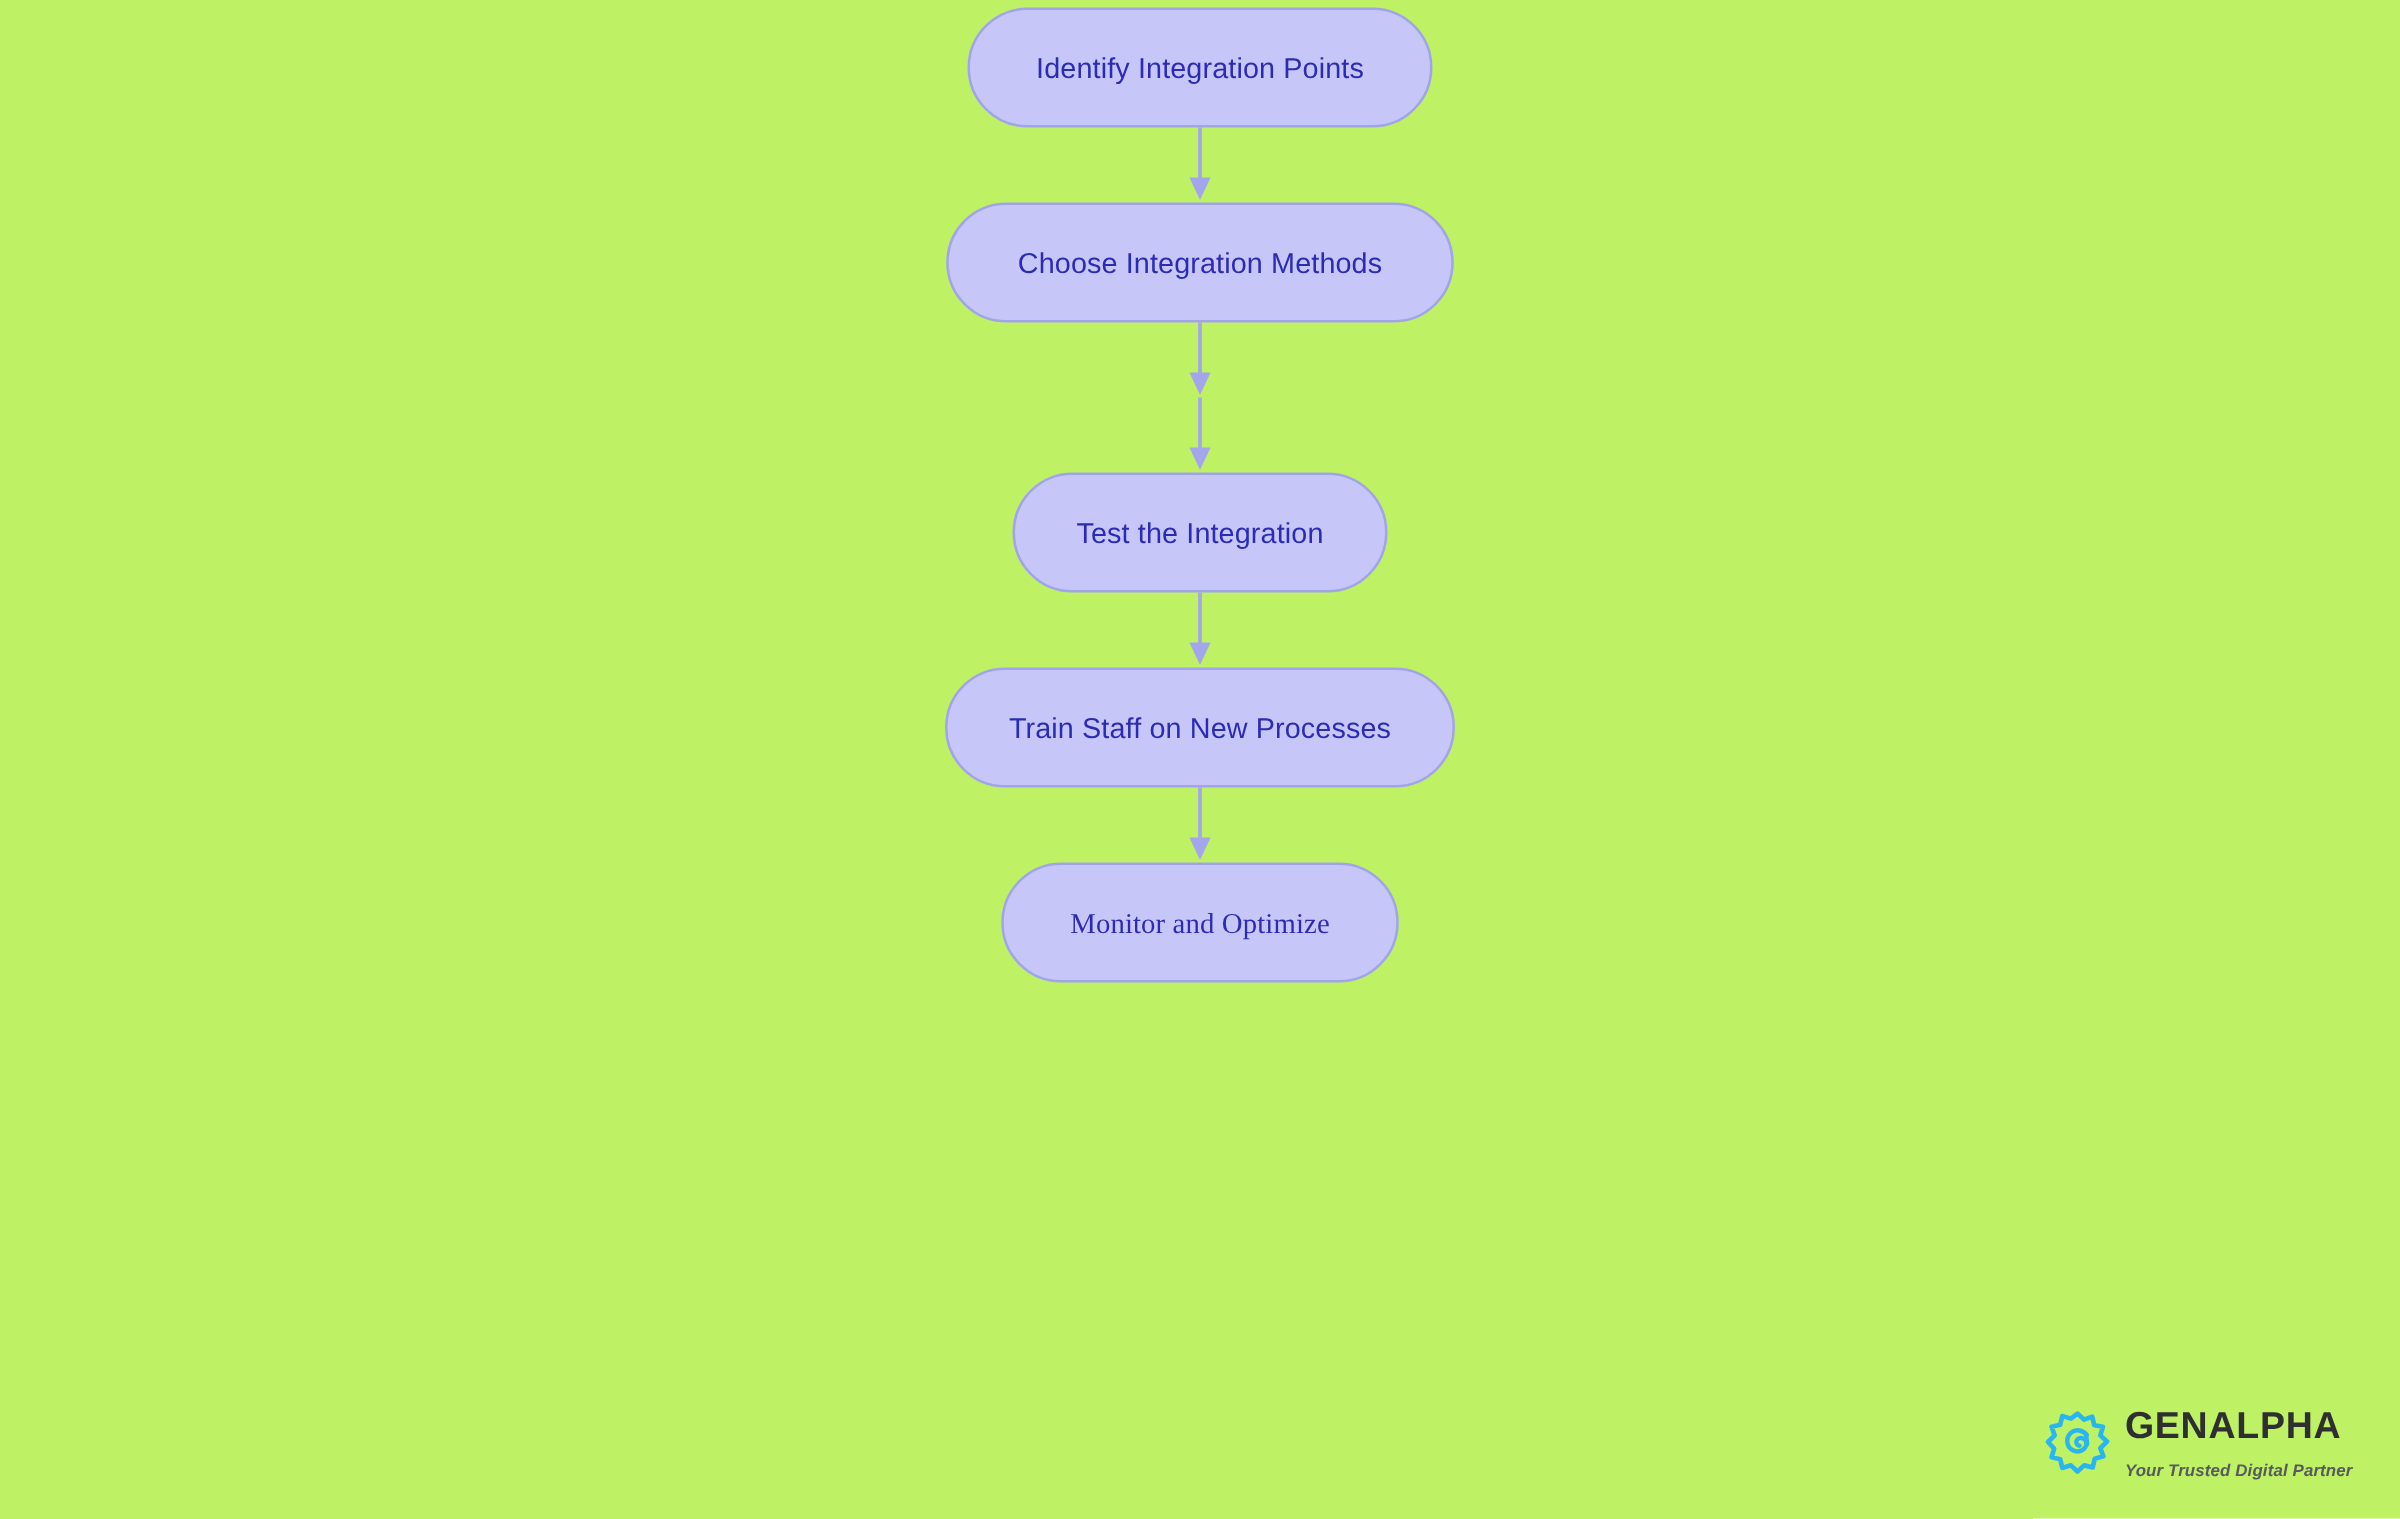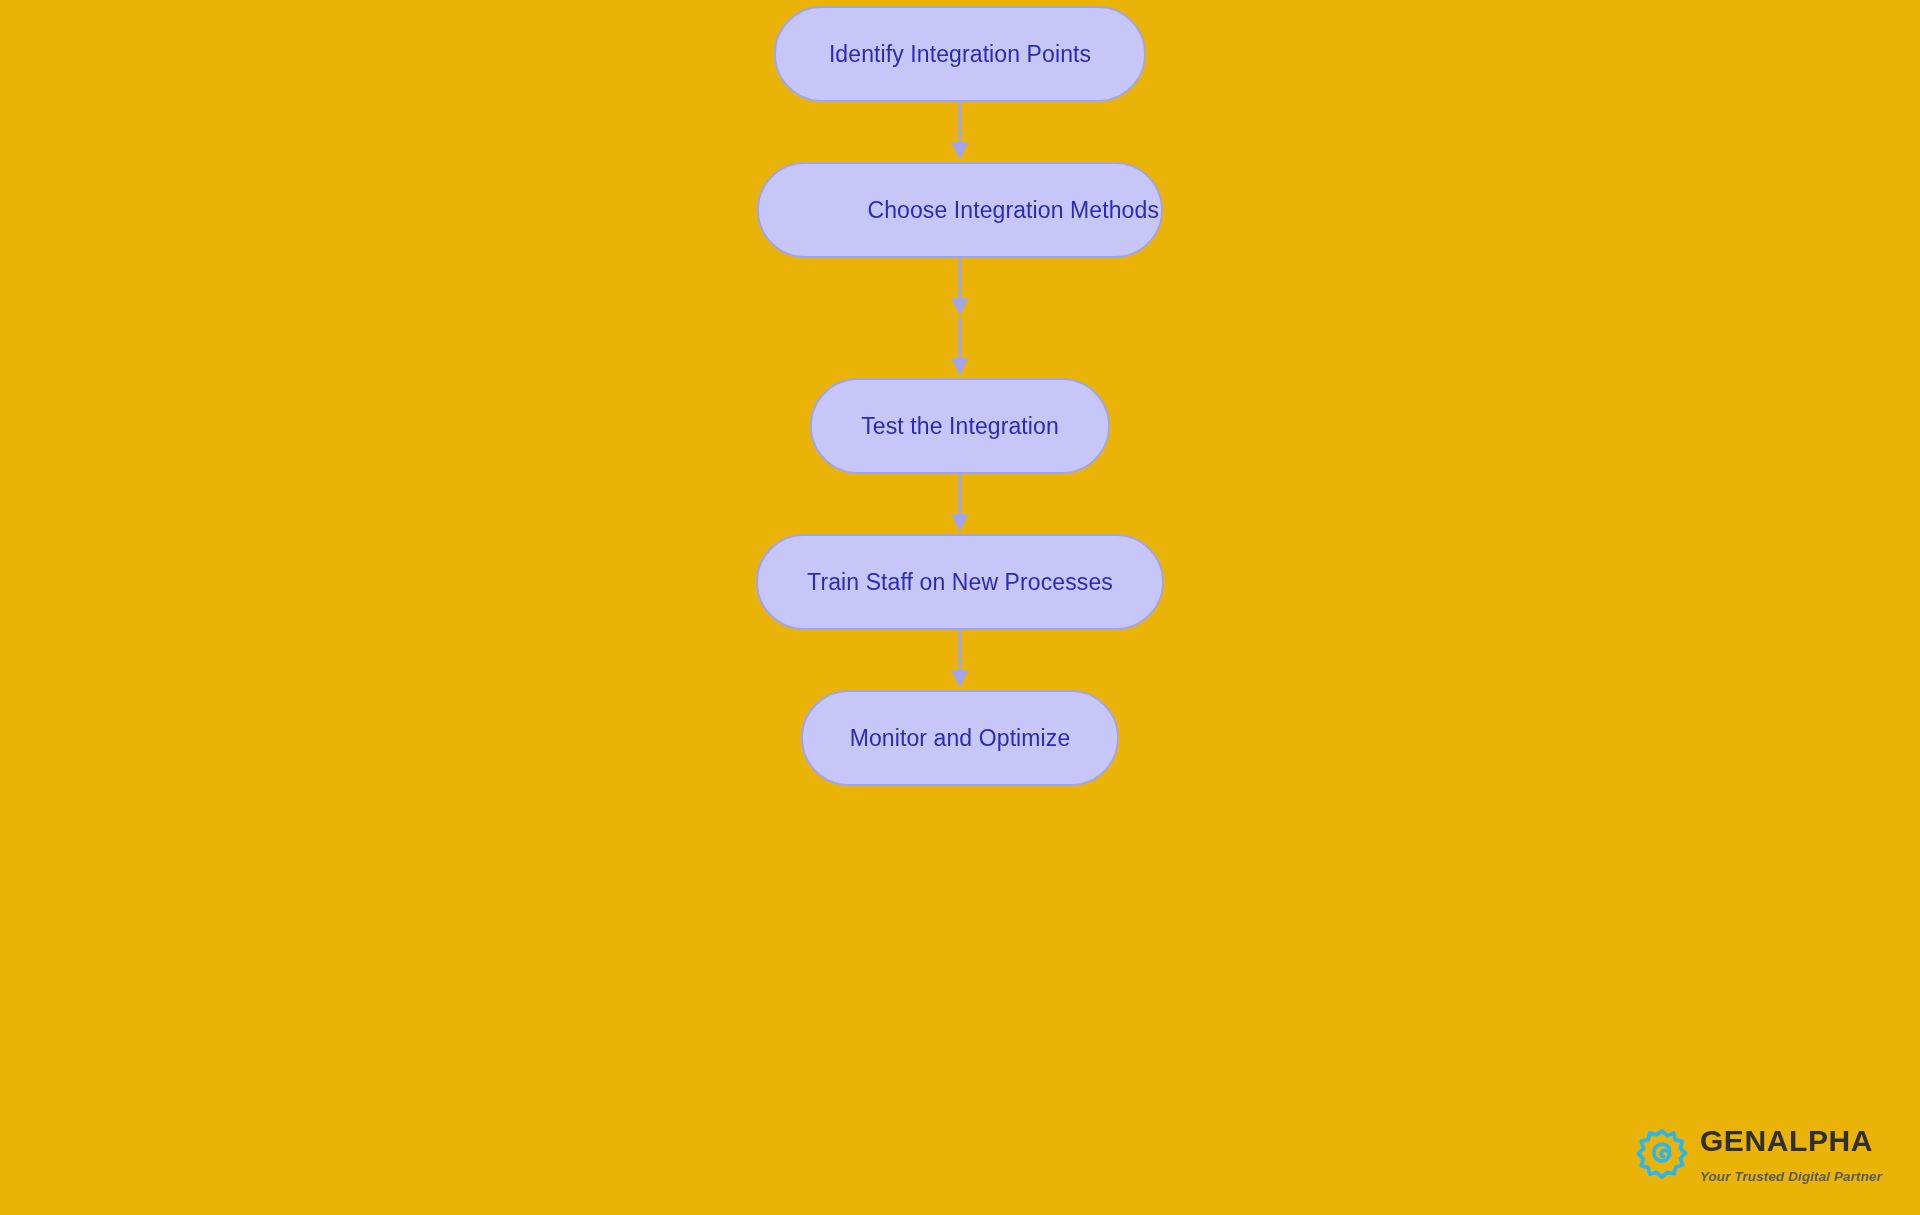--- a/index.html
+++ b/index.html
@@ -112,36 +112,36 @@
     font-size: 13.5px;
     font-style: italic;
     font-weight: bold;
     color: #585a5e;
     letter-spacing: 0.1px;
   }
 </style>
 </head>
 <body>
 
-<div id="canvas" style="background: #eab308; padding-left: 20px;">
+<div id="canvas" style="background: #bef264; padding-left: 20px;">
 
   <div id="flow" style="top: 6px;">
 
     <div class="node w-0" style="background: rgb(198, 199, 248); border-color: rgb(162, 164, 233); color: rgb(43, 43, 181);">
       <span class="node-label">Identify Integration Points</span>
     </div>
 
     <div class="connector c-0">
       <svg width="26" height="60" viewBox="0 0 26 60" aria-hidden="true">
         <line x1="13" y1="0" x2="13" y2="44" stroke="#a3a6ec" stroke-width="3"></line>
         <polygon points="13,58 4.5,40 21.5,40" fill="#a3a6ec"></polygon>
       </svg>
     </div>
 
-    <div class="node w-1" style="background: rgb(198, 199, 248); border-color: rgb(162, 164, 233); color: rgb(43, 43, 181); justify-content: flex-end;">
+    <div class="node w-1" style="background: rgb(198, 199, 248); border-color: rgb(162, 164, 233); color: rgb(43, 43, 181);">
       <span class="node-label">Choose Integration Methods</span>
     </div>
 
     <div class="connector c-1">
       <svg width="26" height="60" viewBox="0 0 26 60" aria-hidden="true">
         <line x1="13" y1="0" x2="13" y2="44" stroke="#a3a6ec" stroke-width="3"></line>
         <polygon points="13,58 4.5,40 21.5,40" fill="#a3a6ec"></polygon>
       </svg>
     </div>
 
@@ -168,21 +168,21 @@
       <span class="node-label">Train Staff on New Processes</span>
     </div>
 
     <div class="connector c-4">
       <svg width="26" height="60" viewBox="0 0 26 60" aria-hidden="true">
         <line x1="13" y1="0" x2="13" y2="44" stroke="#a3a6ec" stroke-width="3"></line>
         <polygon points="13,58 4.5,40 21.5,40" fill="#a3a6ec"></polygon>
       </svg>
     </div>
 
-    <div class="node w-5" style="background: rgb(198, 199, 248); border-color: rgb(162, 164, 233); color: rgb(43, 43, 181);">
+    <div class="node w-5" style="background: rgb(198, 199, 248); border-color: rgb(162, 164, 233); color: rgb(43, 43, 181); font-family: Liberation Serif, serif;">
       <span class="node-label">Monitor and Optimize</span>
     </div>
 
   </div>
 
   <div id="brand">
 
     <svg id="brand-mark" width="52" height="52" viewBox="0 0 64 64" aria-hidden="true">
 
       <path d="M32 3.5 L38.5 9.5 L46.5 6.5 L48.5 15 L57 16.5 L54.5 25 L61 31 L54.5 37.5

